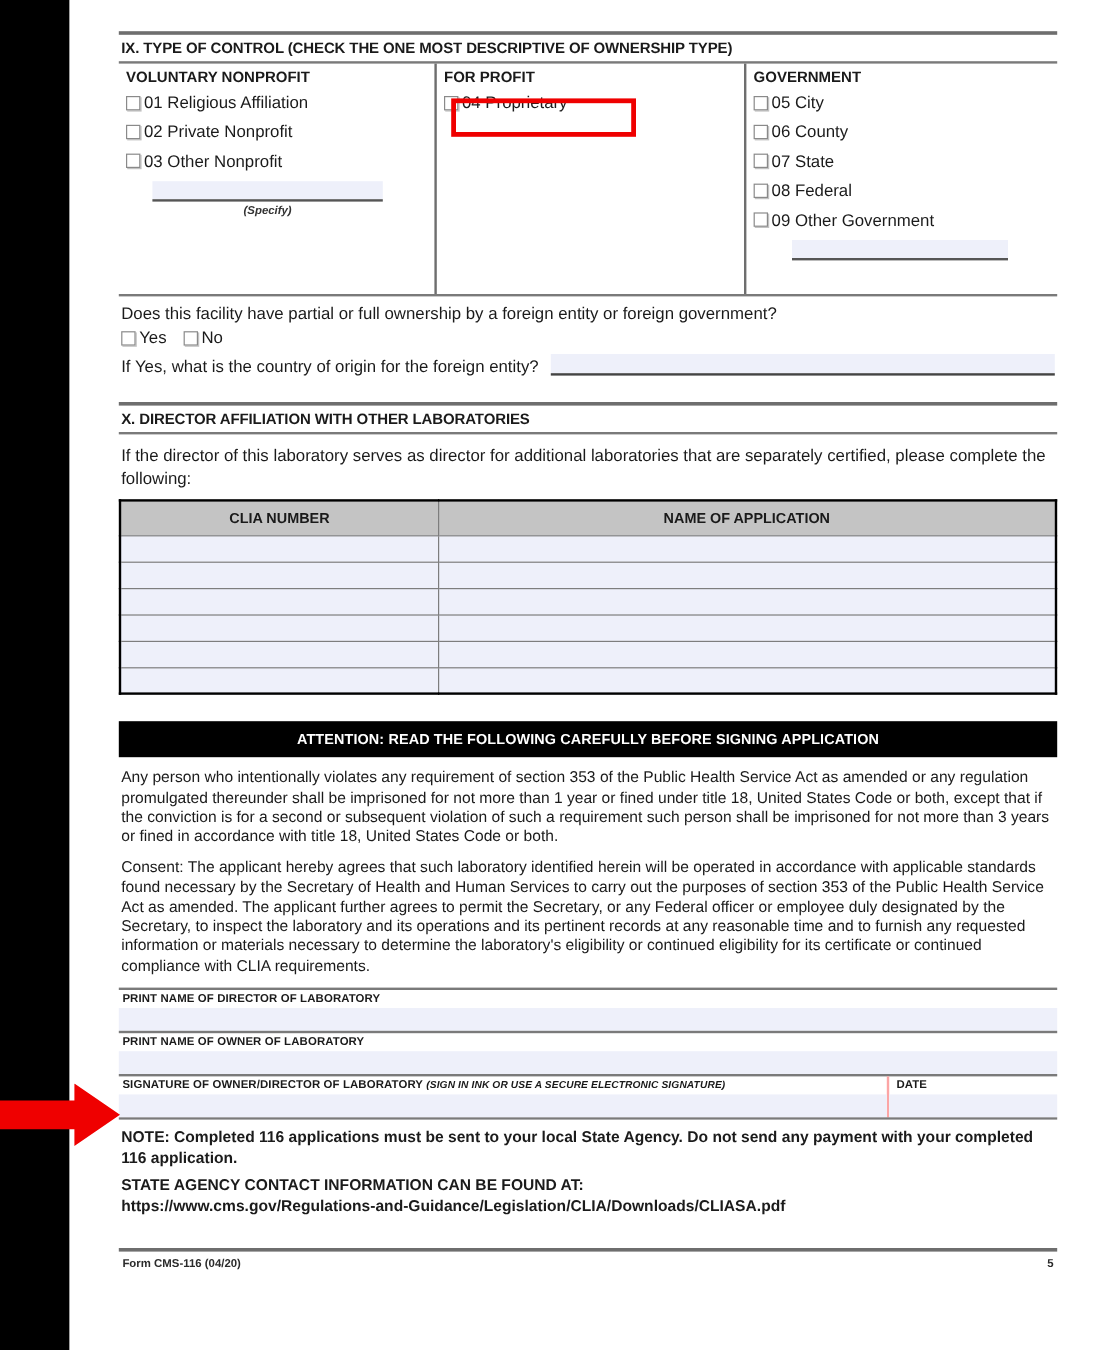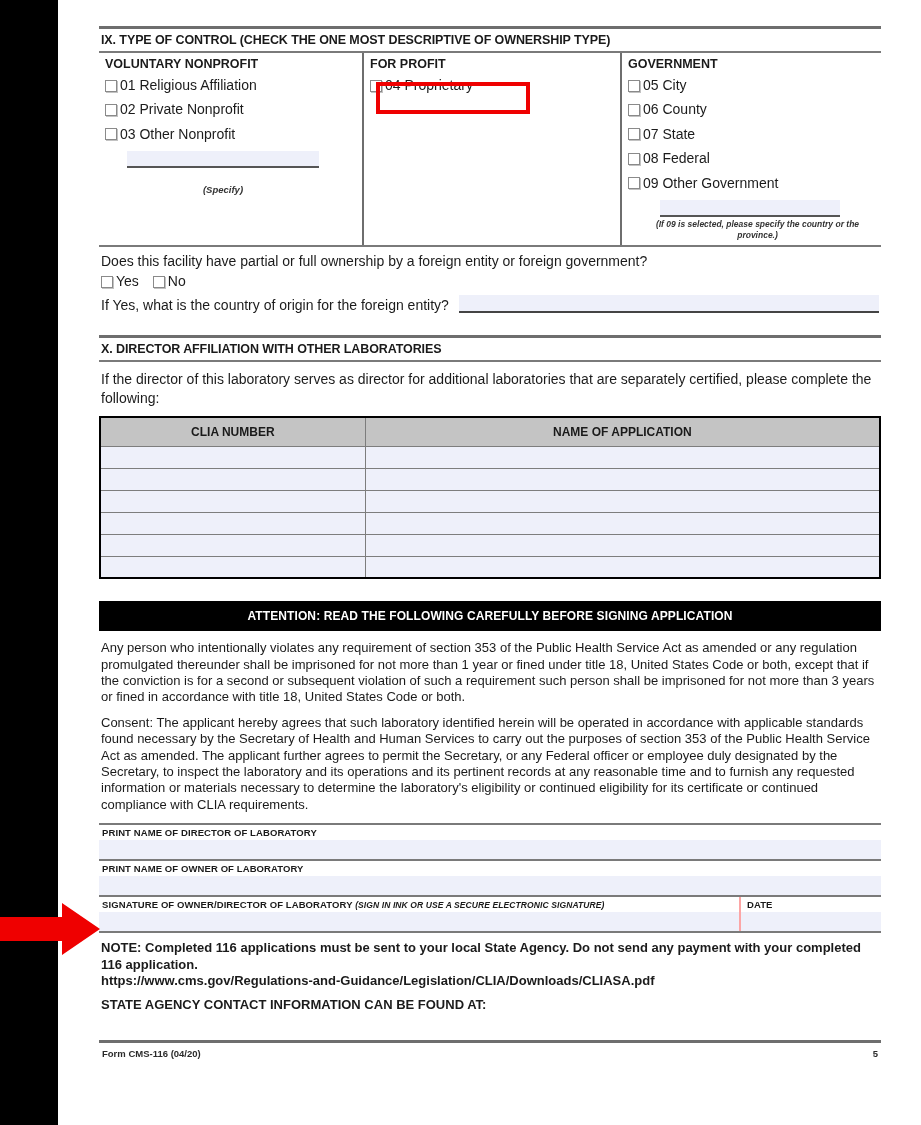--- a/index.html
+++ b/index.html
@@ -49,21 +49,21 @@
     box-shadow: 1px 1px 0 rgba(120,120,120,0.45);
     margin-right:3px;
   }
   .cb-label { font-size:14px; color:#1b1b1b; line-height:1.1; }
 
   .blank-line { margin-top:2px; }
   .blank-fill { height:15px; background:#eef0fa; }
   .blank-under { height:2px; background:#555; }
   .specify {
     font-size:9.5px; font-style:italic; font-weight:bold;
-    color:#333; text-align:center; margin-top:16px;
+    color:#333; text-align:center; margin-top:2px;
   }
   .note-small {
     font-size:8.5px; font-style:italic; font-weight:bold;
     color:#333; text-align:center; line-height:1.25; margin-top:2px;
   }
 
   
   .fe-q { font-size:14px; color:#1b1b1b; padding:6px 2px 4px 2px; }
   .fe-row { display:flex; align-items:center; padding:1px 2px 4px 2px; }
   .fe-row .cb-row { margin-bottom:0; margin-right:14px; }
@@ -194,21 +194,20 @@
           </div>
           <div class="cb-row">
             <span class="cbox"></span>
             <span class="cb-label">09 Other Government</span>
           </div>
 
           <div class="blank-line" style="margin-left:32px;width:180px">
             <div class="blank-fill"></div>
             <div class="blank-under"></div>
           </div>
-          <div class="note-small" style="margin-left:10px">(If 09 is selected, please specify the country or the province.)</div>
         </div>
       </div>
 
       <div class="rule-med"></div>
 
       <div class="fe-q">Does this facility have partial or full ownership by a foreign entity or foreign government?</div>
 
       <div class="fe-row">
         <div class="cb-row">
           <span class="cbox"></span>
@@ -302,22 +301,22 @@
           </div>
           <div class="right">
             <div class="sig-lbl" style="padding-left:6px">DATE</div>
             <div class="sig-fill"></div>
           </div>
         </div>
         <div class="rule-med"></div>
       </div>
 
       <div class="note-b">NOTE: Completed 116 applications must be sent to your local State Agency. Do not send any payment with your completed 116 application.</div>
+      <div class="note-b" style="padding-bottom:0">STATE AGENCY CONTACT INFORMATION CAN BE FOUND AT:</div>
       <div class="note-b" style="padding-top:0">https://www.cms.gov/Regulations-and-Guidance/Legislation/CLIA/Downloads/CLIASA.pdf</div>
-      <div class="note-b" style="padding-bottom:0">STATE AGENCY CONTACT INFORMATION CAN BE FOUND AT:</div>
 
       <div style="height:26px"></div>
       <div class="rule-thick"></div>
       <div class="foot">
         <span>Form CMS-116 (04/20)</span>
         <span>5</span>
       </div>
 
     </div>
   </div>

